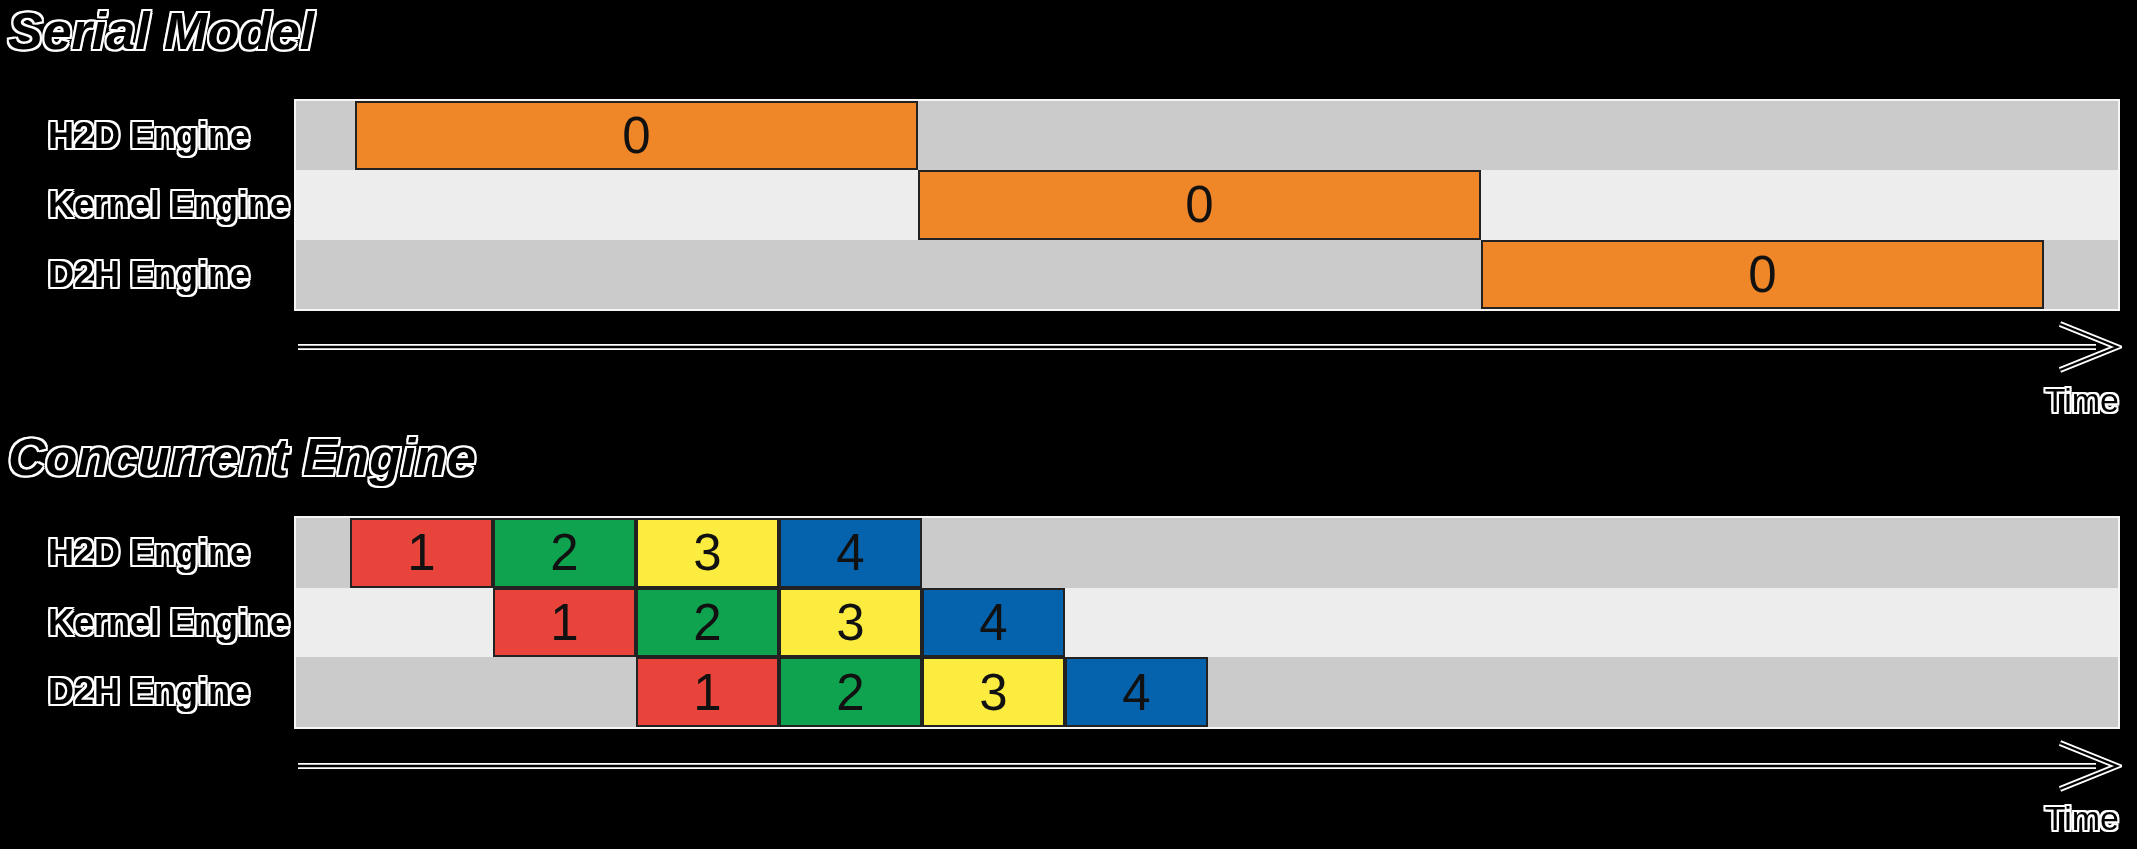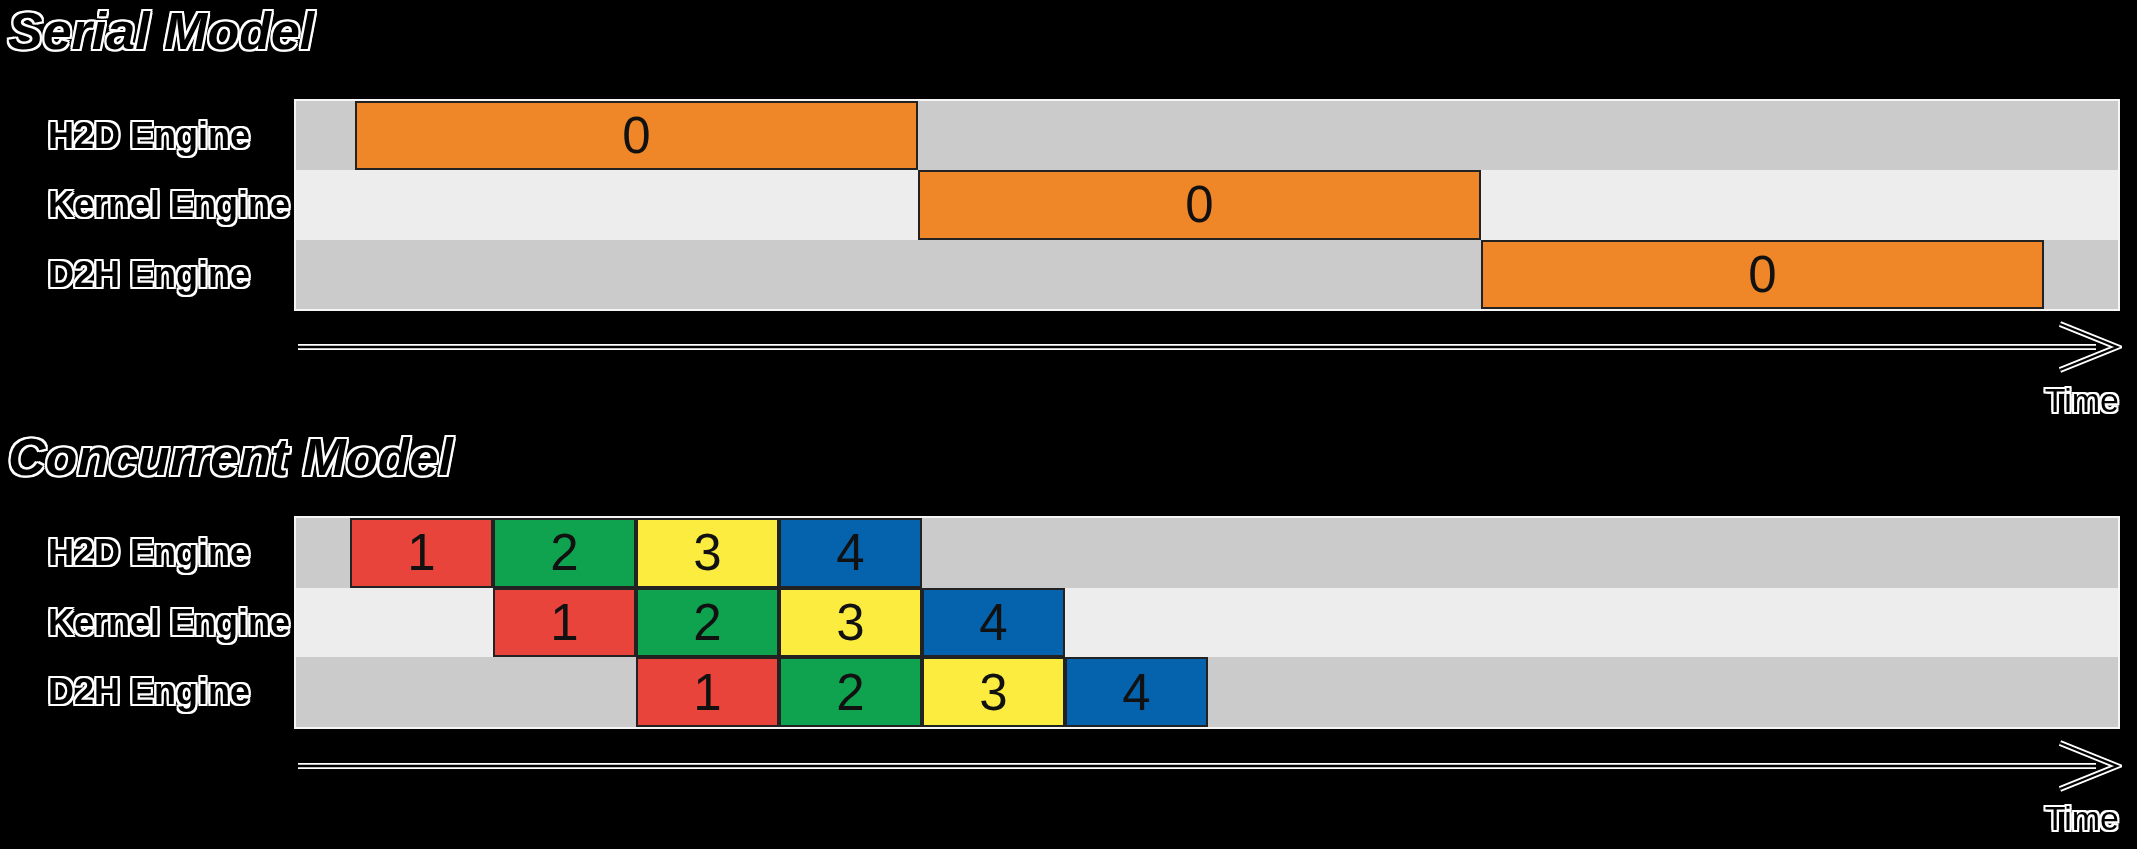--- a/index.html
+++ b/index.html
@@ -78,21 +78,21 @@
     <polyline points="1764,7 1821,30 1764,53"></polyline>
   </g>
   <g fill="none" stroke="#000000" stroke-width="2.4" stroke-miterlimit="12">
     <line x1="2" y1="30" x2="1800" y2="30"></line>
     <polyline points="1764,7 1821,30 1764,53"></polyline>
   </g>
 </svg>
 
 <div class="time-label outlined" style="top:382px;">Time</div>
 
-<div class="section-title outlined" style="top:432px;">Concurrent Model</div>
+<div class="section-title outlined" style="top:432px;">Concurrent Engine</div>
 
 <div class="engine-label outlined" style="top:518px; line-height:70px;">H2D Engine</div>
 <div class="engine-label outlined" style="top:588px; line-height:69px;">Kernel Engine</div>
 <div class="engine-label outlined" style="top:657px; line-height:70px;">D2H Engine</div>
 
 <div class="track" style="top:518px; height:209px;">
     <div class="track-row row-dark">
       <div class="task-bar" style="left: 54px; width: 143px; background: rgb(232, 68, 60); border-color: rgb(34, 34, 34);">1</div>
       <div class="task-bar" style="left: 197px; width: 143px; background: rgb(15, 162, 79); border-color: rgb(34, 34, 34);">2</div>
       <div class="task-bar" style="left: 340px; width: 143px; background: rgb(251, 236, 63); border-color: rgb(34, 34, 34);">3</div>

